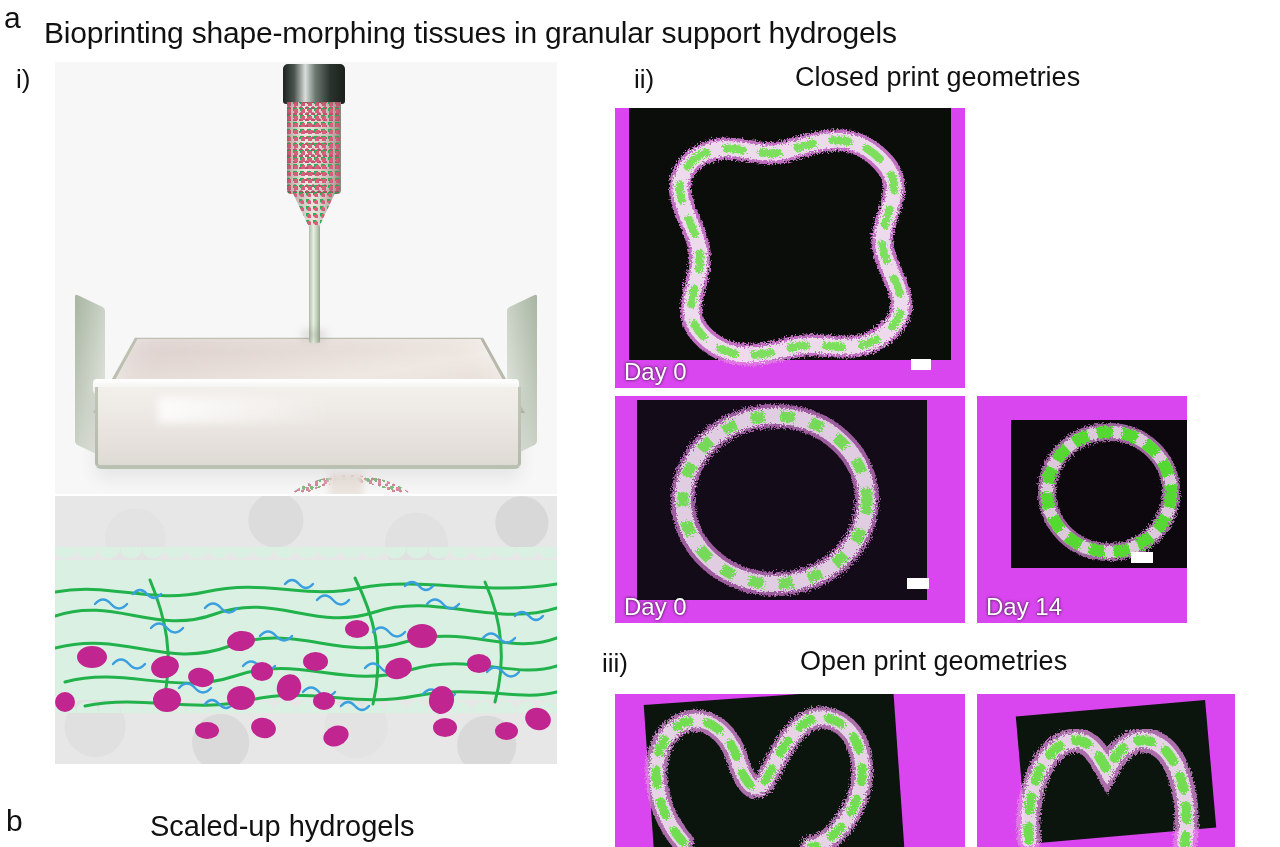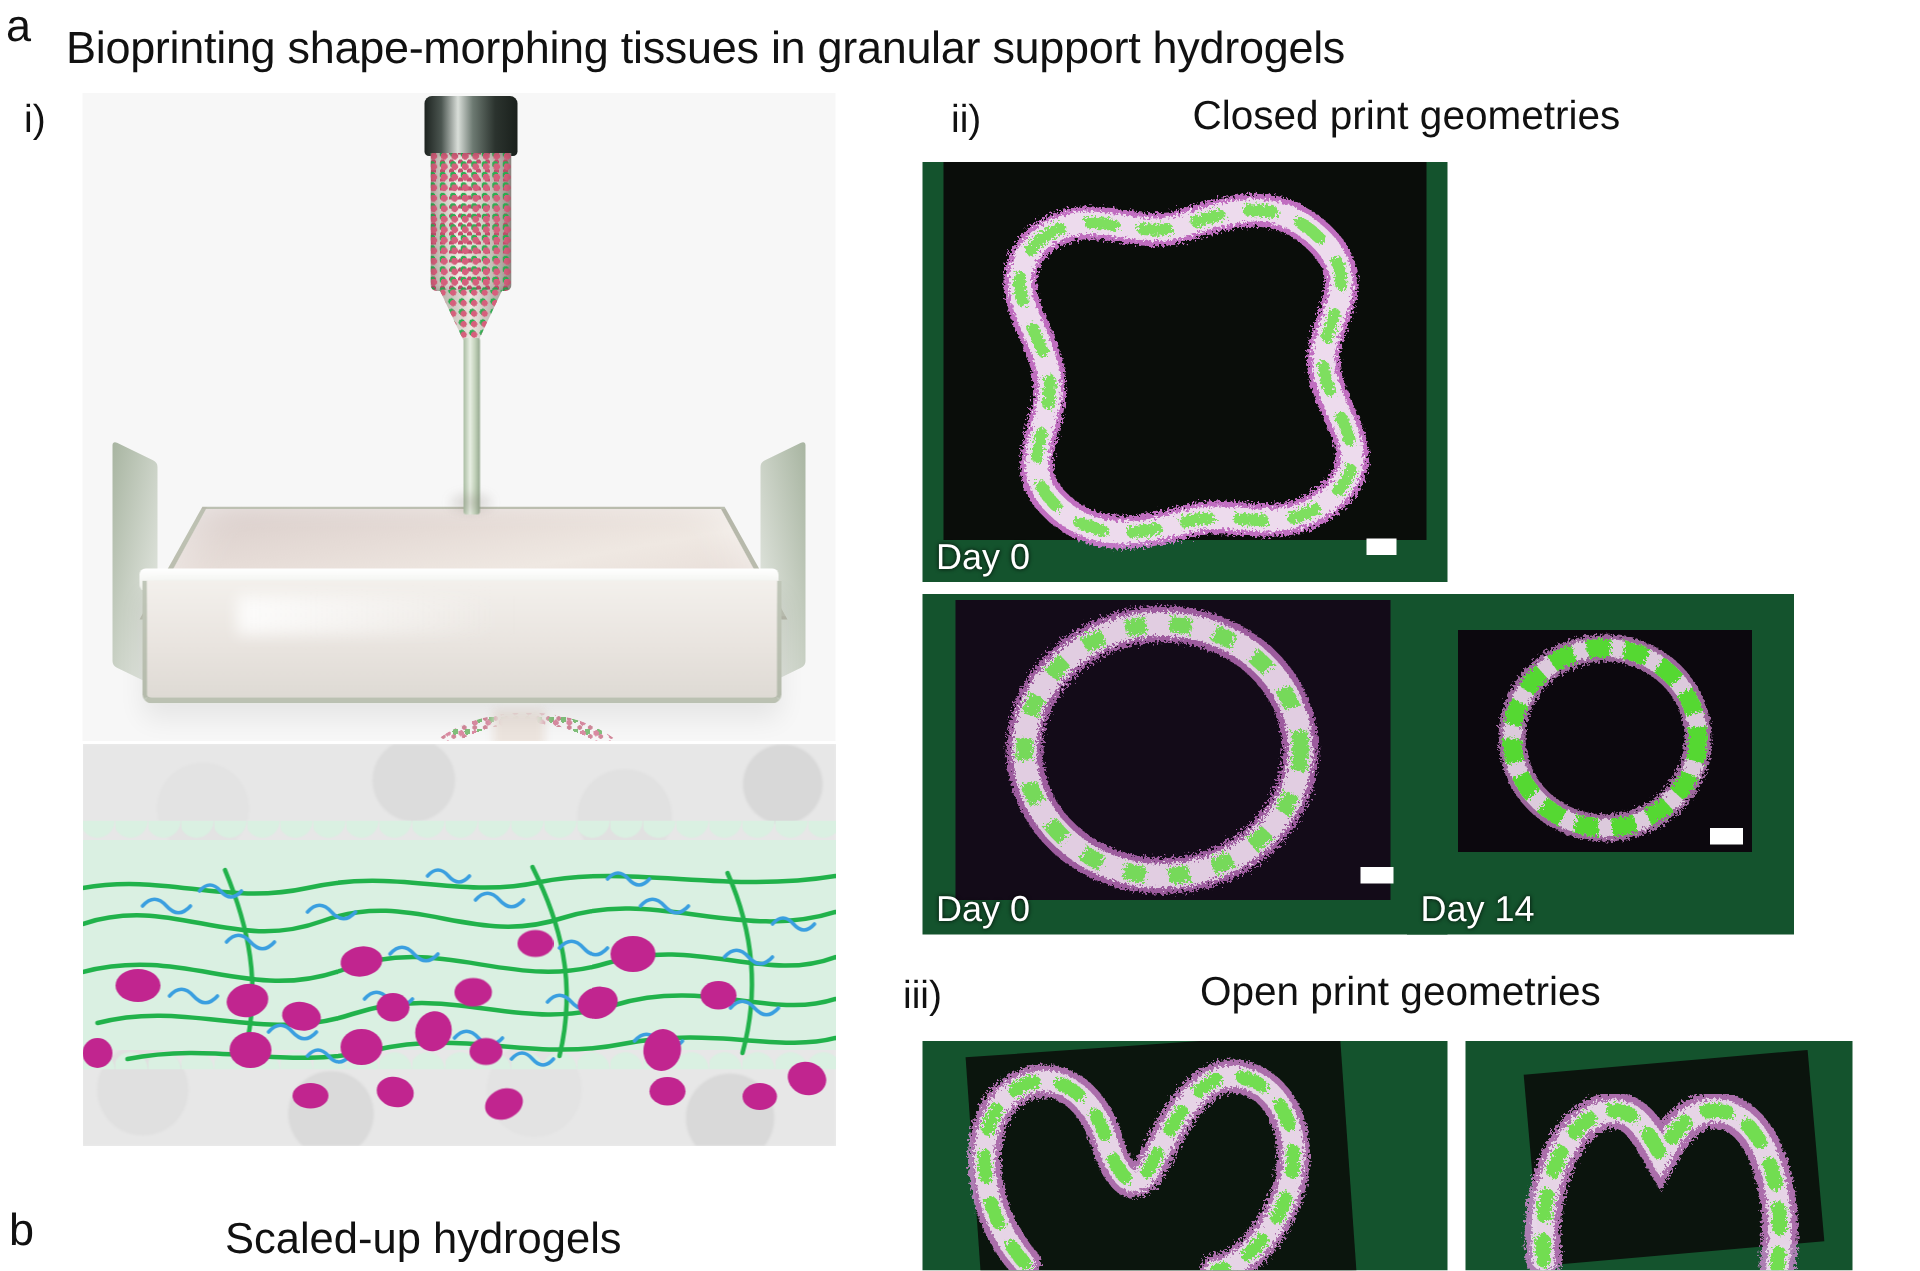--- a/index.html
+++ b/index.html
@@ -196,35 +196,35 @@
   .legend{
     position:absolute;left:58px;top:770px;
     font-size:25px;line-height:1;white-space:nowrap;
   }
   .legend span{margin-right:14px;}
   .lg-ha{color:#2aa9e0;}
   .lg-col{color:#21b24b;}
   .lg-cell{color:#c1258f;}
 
   
-  .tile{position:absolute;background:#14532d;overflow:hidden;}
+  .tile{position:absolute;background:#d946ef;overflow:hidden;}
   .tile .caption{
     position:absolute;left:9px;bottom:4px;
     color:#fff;font-size:24px;line-height:1;
     text-shadow:0 0 3px rgba(0,0,0,.9);
   }
   .tile .scalebar{
     position:absolute;background:#fff;
   }
 
   
   #tile-cross{left:615px;top:108px;width:350px;height:280px;}
   #tile-day7 {left:977px;top:108px;width:258px;height:280px;}
   #tile-ring0{left:615px;top:396px;width:350px;height:227px;}
-  #tile-day14{left:938px;top:396px;width:258px;height:227px;}
+  #tile-day14{left:977px;top:396px;width:210px;height:227px;}
   #tile-heart{left:615px;top:694px;width:350px;height:153px;}
   #tile-arch {left:977px;top:694px;width:258px;height:153px;}
   .dark-field{position:absolute;background:#0b0f0b;}
 </style>
 </head>
 <body>
 
 <div class="fig">
 
   <div class="panel-letter" id="letter-a">a</div>

